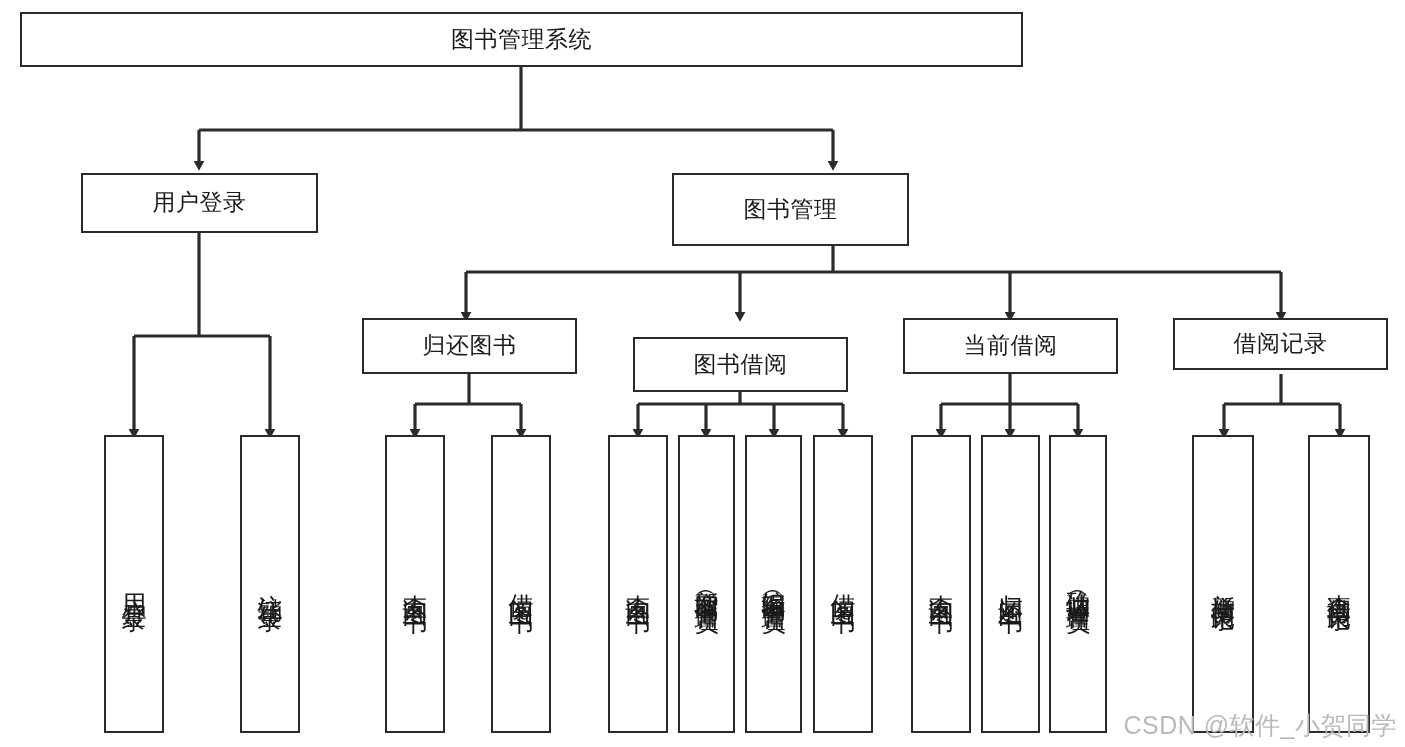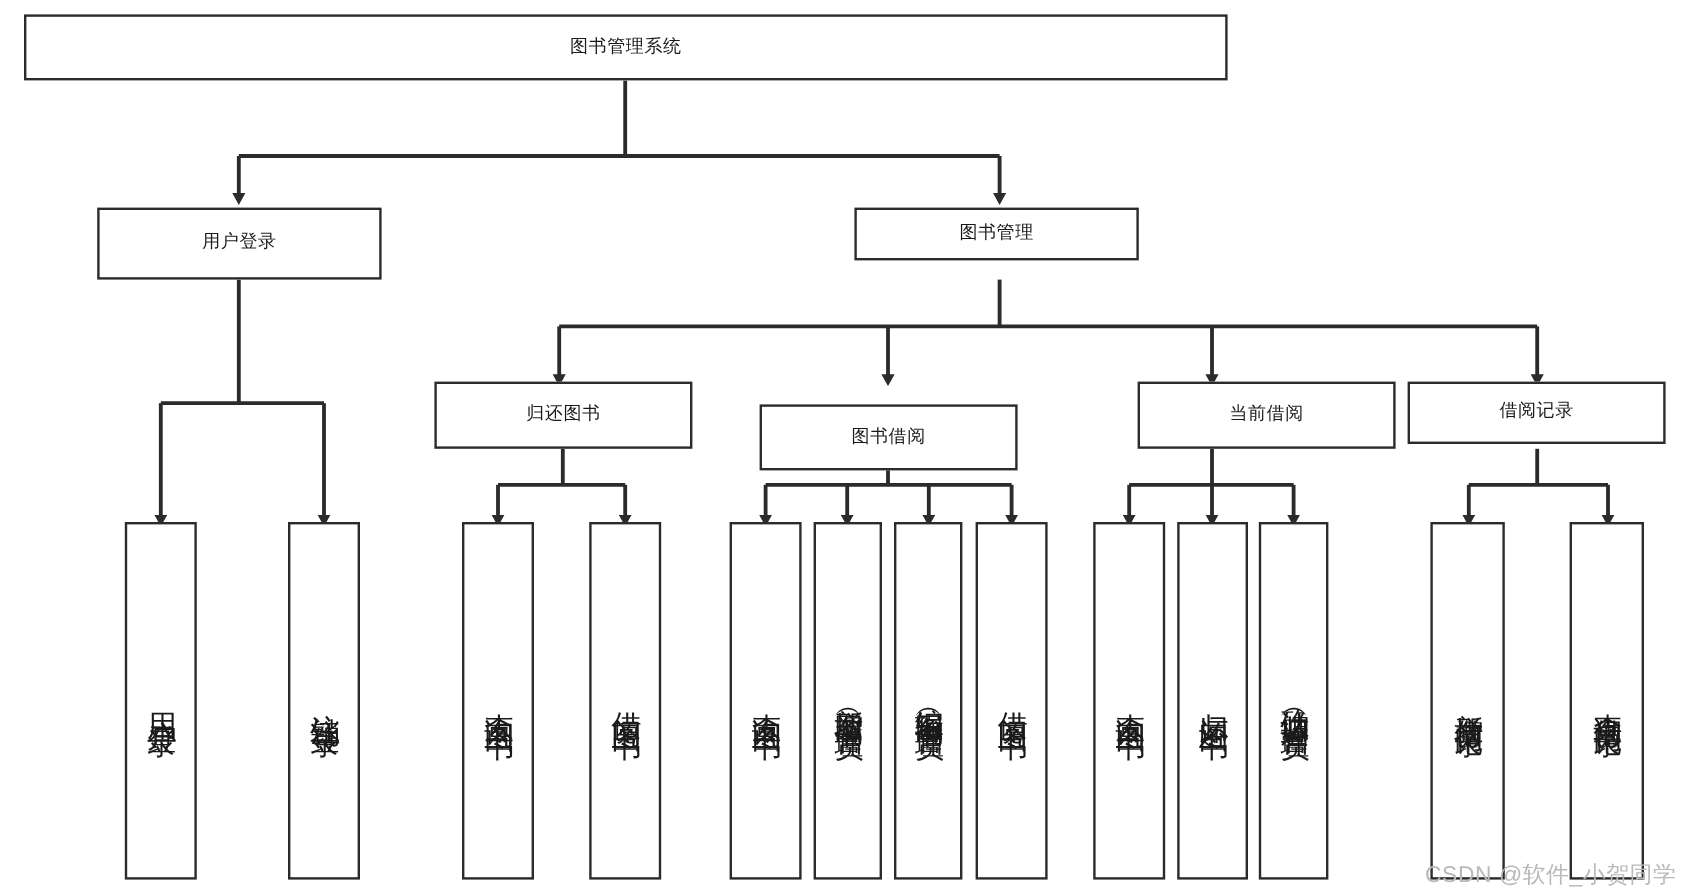--- a/index.html
+++ b/index.html
@@ -37,23 +37,22 @@
     z-index: 2;
   }
   .node .label {
     display: block;
     text-align: center;
     line-height: 1.18;
     white-space: nowrap;
   }
   
   .node.horiz .label {
-    font-size: 15px;
+    font-size: 23px;
     letter-spacing: 0.5px;
-    font-family: Liberation Serif, serif;
   }
   
   .node.vert {
     align-items: center;
     justify-content: center;
   }
   .node.vert .label {
     writing-mode: vertical-rl;
     text-orientation: upright;
     font-size: 25px;
@@ -62,21 +61,21 @@
     white-space: nowrap;
   }
   .node.vert.tall .label {
     font-size: 24px;
     letter-spacing: 3px;
   }
   #watermark {
     position: absolute;
     right: 8px;
     bottom: 5px;
-    font-size: 19px;
+    font-size: 25px;
     color: #b9b9b9;
     letter-spacing: 0.5px;
     z-index: 5;
     white-space: nowrap;
   }
 </style>
 </head>
 <body>
 
 <div id="canvas">
@@ -132,33 +131,33 @@
   </svg>
 
   <div class="node horiz" style="left:20px; top:12px; width:1003px; height:55px;">
     <span class="label">图书管理系统</span>
   </div>
 
   <div class="node horiz" style="left:81px; top:173px; width:237px; height:60px;">
     <span class="label">用户登录</span>
   </div>
 
-  <div class="node horiz" style="left:712px; top:173px; width:237px; height:44px;">
+  <div class="node horiz" style="left:672px; top:173px; width:237px; height:73px;">
     <span class="label">图书管理</span>
   </div>
 
   <div class="node horiz" style="left:362px; top:318px; width:215px; height:56px;">
     <span class="label">归还图书</span>
   </div>
 
   <div class="node horiz" style="left:633px; top:318px; width:215px; height:55px;margin-top:19px;">
     <span class="label">图书借阅</span>
   </div>
 
-  <div class="node horiz" style="left:903px; top:318px; width:215px; height:56px;margin-left:45px;">
+  <div class="node horiz" style="left:903px; top:318px; width:215px; height:56px;">
     <span class="label">当前借阅</span>
   </div>
 
   <div class="node horiz" style="left:1173px; top:318px; width:215px; height:52px;">
     <span class="label">借阅记录</span>
   </div>
 
   <div class="node vert" style="left:104px; top:435px; width:60px; height:298px;">
     <span class="label">用户登录</span>
   </div>

